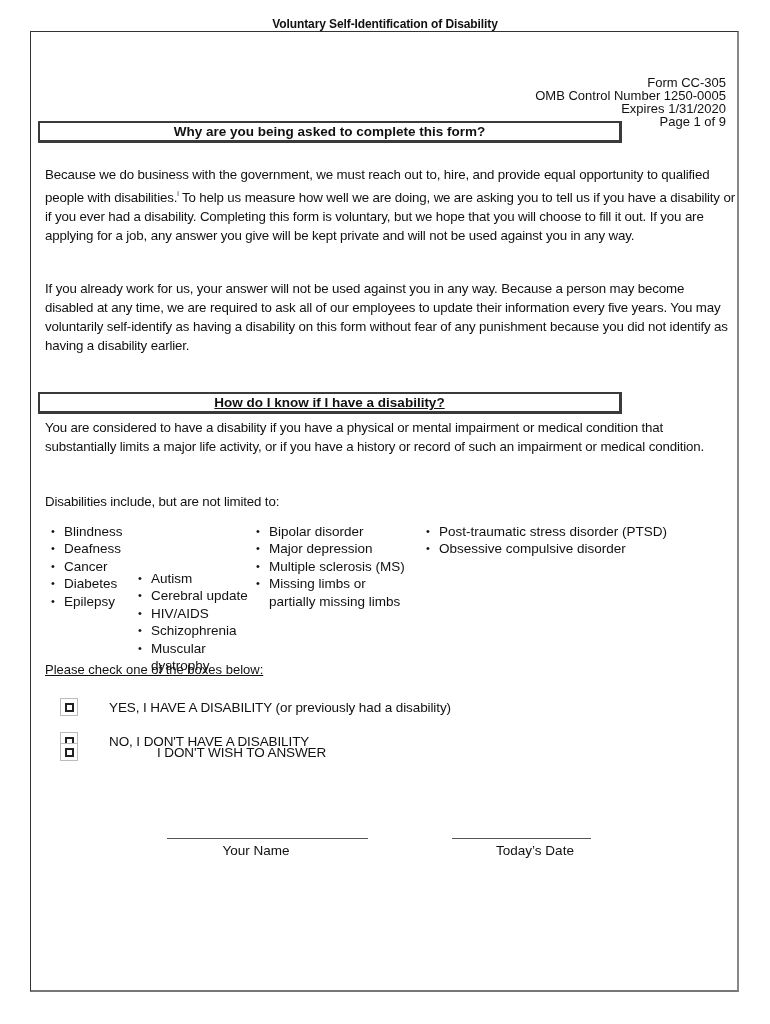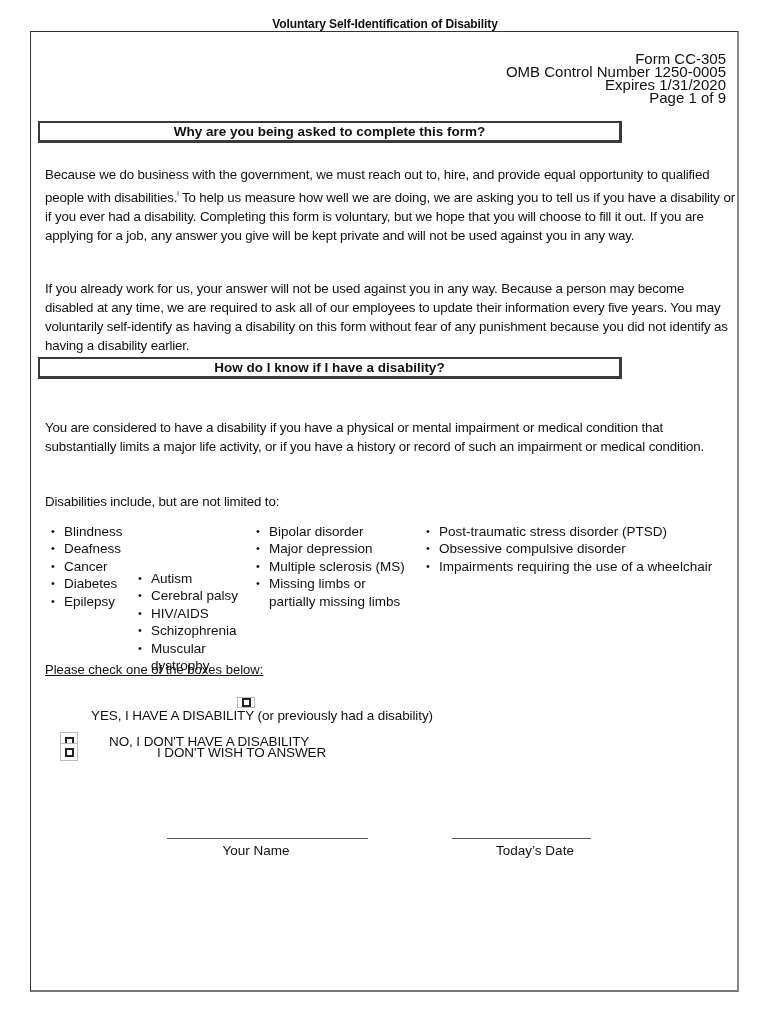--- a/index.html
+++ b/index.html
@@ -11,22 +11,22 @@
       position: absolute; left: 30px; top: 31px; width: 709px; height: 961px;
       border-left: 1px solid #333; border-top: 1px solid #333;
       border-right: 2px solid #888; border-bottom: 2px solid #777;
       box-sizing: border-box;
     }
     .title {
       position: absolute; left: 0; top: 17px; width: 770px; text-align: center;
       font-weight: bold; font-size: 12px; letter-spacing: -0.1px;
     }
     .meta {
-      position: absolute; right: 44px; top: 52px; text-align: right;
-      font-size: 15px; line-height: 13px;
+      position: absolute; right: 44px; top: 76px; text-align: right;
+      font-size: 13px; line-height: 13px;
     }
     .section-head {
       position: absolute; left: 38px; width: 584px; height: 22px;
       border: 2px solid #3a3a3a; box-sizing: border-box;
       border-right-width: 3px; border-bottom-width: 3px;
       text-align: center; font-weight: bold; font-size: 13.5px; line-height: 18px;
     }
     .para {
       position: absolute; left: 45px; width: 690px;
       font-size: 13.3px; line-height: 19px; letter-spacing: -0.15px;
@@ -73,58 +73,57 @@
 </div>
 
 <div class="section-head" style="top:121px;">Why are you being asked to complete this form?</div>
 
 <div class="para" style="top:165px;">
   <span>Because we do business with the government, we must reach out to, hire, and provide equal opportunity to qualified people with disabilities.</span><sup>i</sup><span> To help us measure how well we are doing, we are asking you to tell us if you have a disability or if you ever had a disability.  Completing this form is voluntary, but we hope that you will choose to fill it out.  If you are applying for a job, any answer you give will be kept private and will not be used against you in any way.</span>
 </div>
 
 <div class="para" style="top:279px;">If you already work for us, your answer will not be used against you in any way.  Because a person may become disabled at any time, we are required to ask all of our employees to update their information every five years.  You may voluntarily self-identify as having a disability on this form without fear of any punishment because you did not identify as having a disability earlier.</div>
 
-<div class="section-head" style="top:357px;">How do I know if I have a disability?</div>
+<div class="section-head" style="top:392px;text-decoration:underline;">How do I know if I have a disability?</div>
 
 <div class="para" style="top:418px;">You are considered to have a disability if you have a physical or mental impairment or medical condition that substantially limits a major life activity, or if you have a history or record of such an impairment or medical condition.</div>
 
 <div class="para" style="top:492px;">Disabilities include, but are not limited to:</div>
 
 <ul class="list-col" style="left:50px; width:90px;">
   <li>Blindness</li>
   <li>Deafness</li>
   <li>Cancer</li>
   <li>Diabetes</li>
   <li>Epilepsy</li>
 </ul>
 
 <ul class="list-col" style="left:137px; width:112px;margin-top:47px;">
   <li>Autism</li>
-  <li>Cerebral palsy</li>
+  <li>Cerebral update</li>
   <li>HIV/AIDS</li>
   <li>Schizophrenia</li>
   <li style="width:80px;">Muscular dystrophy</li>
 </ul>
 
 <ul class="list-col" style="left:255px; width:165px;">
   <li>Bipolar disorder</li>
   <li>Major depression</li>
   <li>Multiple sclerosis (MS)</li>
   <li style="width:140px;">Missing limbs or partially missing limbs</li>
 </ul>
 
 <ul class="list-col" style="left:425px; width:305px;">
   <li>Post-traumatic stress disorder (PTSD)</li>
   <li>Obsessive compulsive disorder</li>
-  <li>Impairments requiring the use of a wheelchair</li>
 </ul>
 
 <div class="check-intro">Please check one of the boxes below:</div>
 
-<div class="option" style="top:697px;flex-direction:column;">
+<div class="option" style="top:697px;">
   <div class="checkbox">
       <span></span>
     </div>
   <div class="option-label">YES, I HAVE A DISABILITY (or previously had a disability)</div>
 </div>
 <div class="option" style="top:731px;">
   <div class="checkbox">
       <span></span>
     </div>
   <div class="option-label">NO, I DON'T HAVE A DISABILITY</div>

